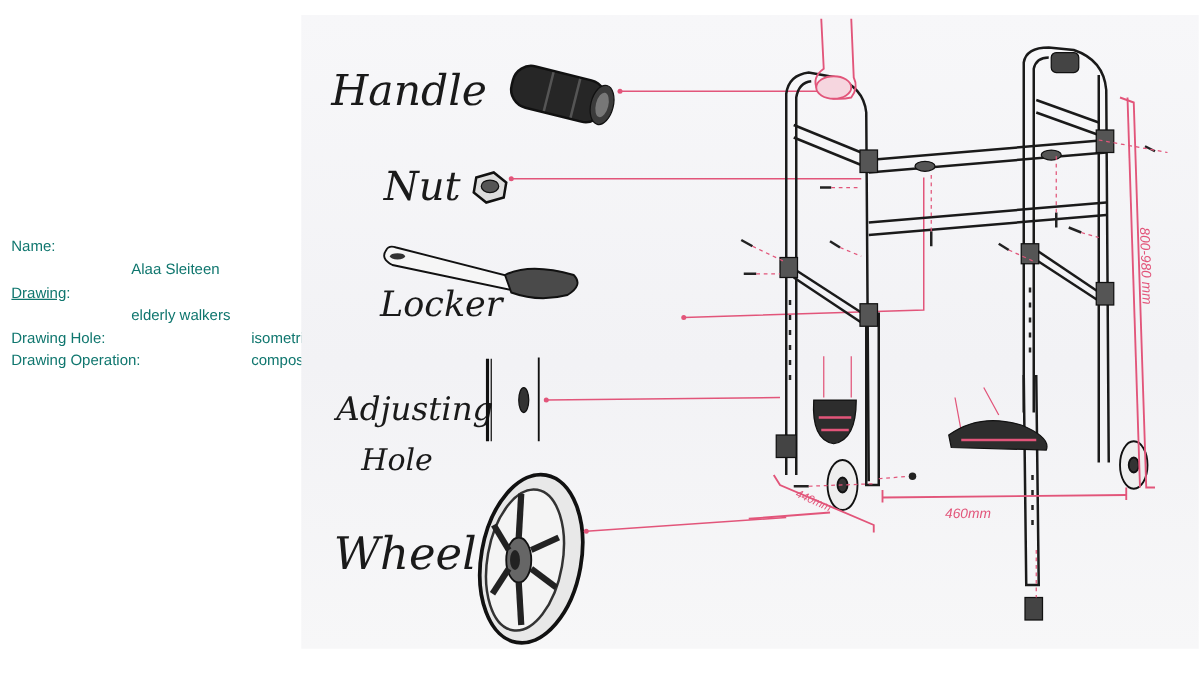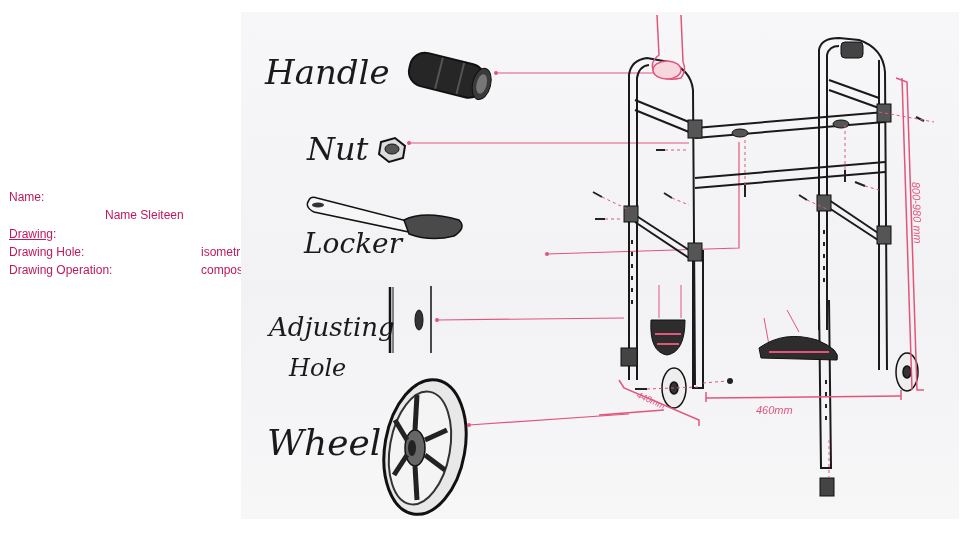--- a/index.html
+++ b/index.html
@@ -1,38 +1,41 @@
 <!DOCTYPE html>
 <html><head>
 <meta charset="utf-8">
 <style>
   html, body { margin:0; padding:0; background:#ffffff; }
   body { width:960px; height:540px; position:relative; overflow:hidden; font-family:"Liberation Sans", sans-serif; }
-  .info { position:absolute; left:9px; top:188px; width:233px; height:170px; overflow:hidden; font-size:12px; color:#be185d; line-height:18.3px; }
+  .info { position:absolute; left:9px; top:188px; width:233px; height:170px; overflow:hidden; font-size:12px; color:#0f766e; line-height:18.3px; }
   .info .row { position:relative; height:18.3px; white-space:nowrap; }
   .info .ind { position:absolute; left:96px; }
   .info .ind2 { position:absolute; left:192px; }
   .info .u { text-decoration:underline; }
   .drawing { position:absolute; left:241px; top:12px; width:718px; height:507px; background:linear-gradient(180deg,#f7f7f9 0%,#f2f2f5 55%,#f7f7f8 100%); overflow:hidden; }
   .drawing svg { position:absolute; left:0; top:0; }
   .script { font-family:"DejaVu Serif", serif; font-style:italic; fill:#1a1a1a; }
   .meas { font-family:"Liberation Sans", sans-serif; font-style:italic; fill:#e2557a; }
 </style>
 </head>
 <body>
 
 <div class="info">
   <div class="row">
     <span>Name:</span>
   </div>
   <div class="row">
-    <span class="ind">Name Sleiteen</span>
+    <span class="ind">Alaa Sleiteen</span>
   </div>
   <div class="row">
     <span class="u">Drawing</span><span>:</span>
+  </div>
+  <div class="row">
+    <span class="ind">elderly walkers</span>
   </div>
   <div class="row">
     <span>Drawing Hole:</span>
     <span class="ind2">isometric</span>
   </div>
   <div class="row">
     <span>Drawing Operation:</span>
     <span class="ind2">composition</span>
   </div>
 </div>

